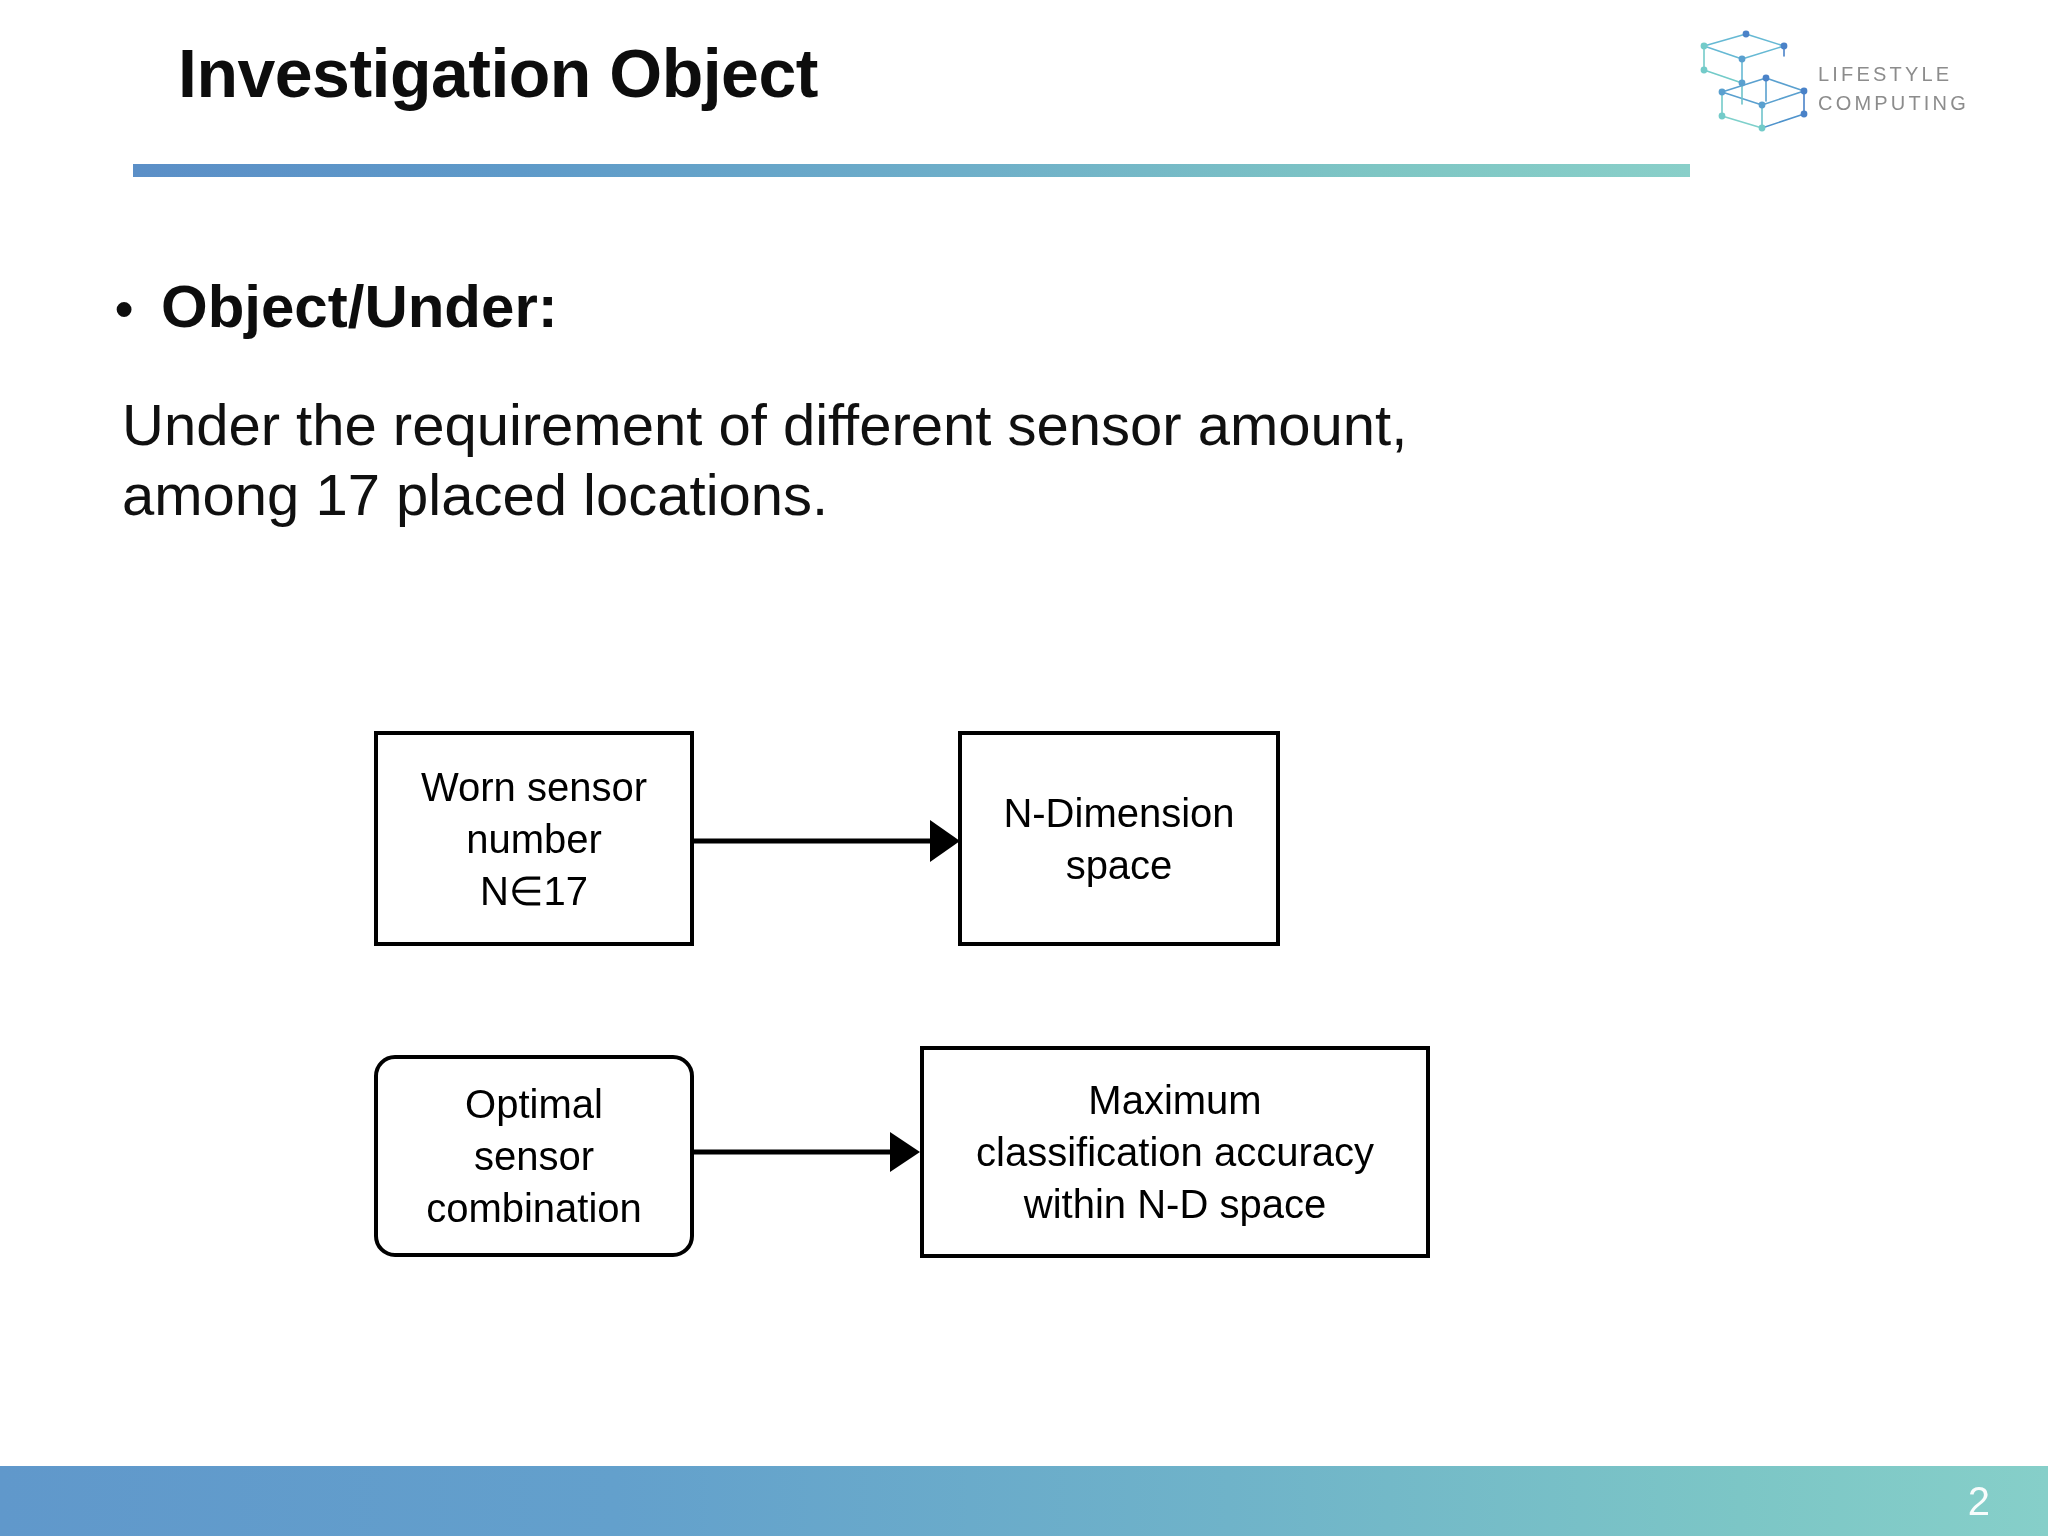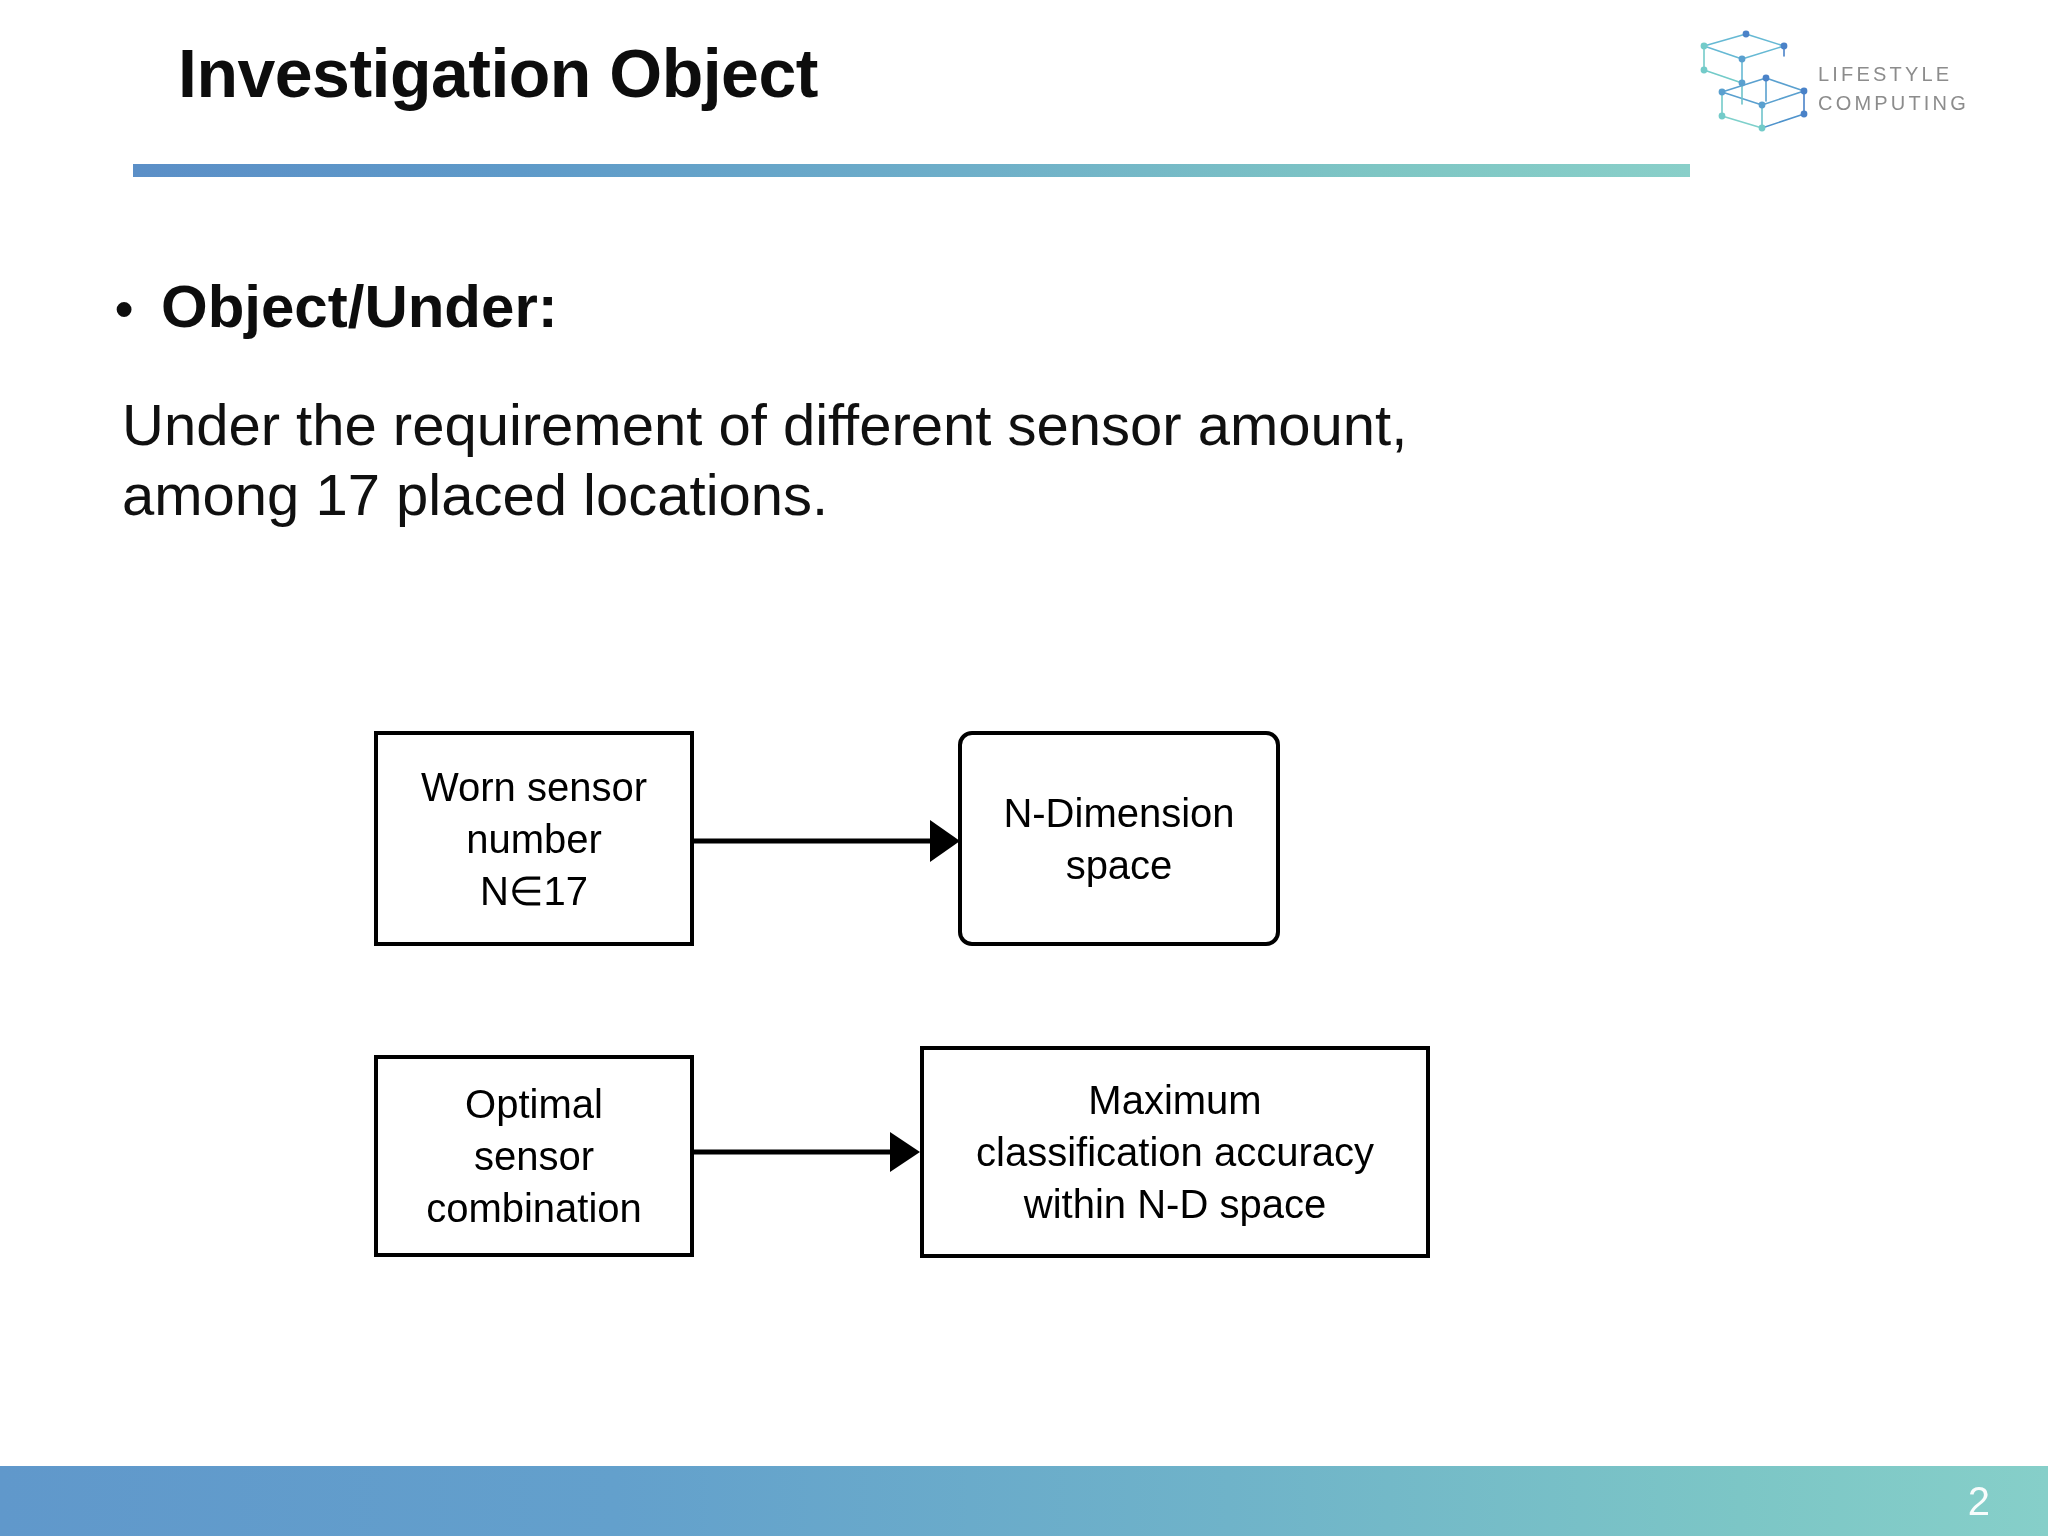--- a/index.html
+++ b/index.html
@@ -122,22 +122,22 @@
     color: #000000;
     font-size: 40px;
     line-height: 1.30;
     text-align: center;
     font-family: "Liberation Sans", sans-serif;
   }
   .dbox .ln { white-space: nowrap; display: block; }
 
   
   #box-worn-sensor      { left: 374px; top: 731px;  width: 320px; height: 215px; }
-  #box-ndim-space       { left: 958px; top: 731px;  width: 322px; height: 215px; border-radius: 14px; }
-  #box-optimal-combo    { left: 374px; top: 1055px; width: 320px; height: 202px; }
+  #box-ndim-space       { left: 958px; top: 731px;  width: 322px; height: 215px; }
+  #box-optimal-combo    { left: 374px; top: 1055px; width: 320px; height: 202px; border-radius: 21px; }
   #box-max-accuracy     { left: 920px; top: 1046px; width: 510px; height: 212px; }
 
   .arrow-svg { position: absolute; left: 0; top: 0; overflow: visible; }
 
   
   #footer-bar {
     position: absolute;
     left: 0;
     bottom: 0;
     width: 2048px;

